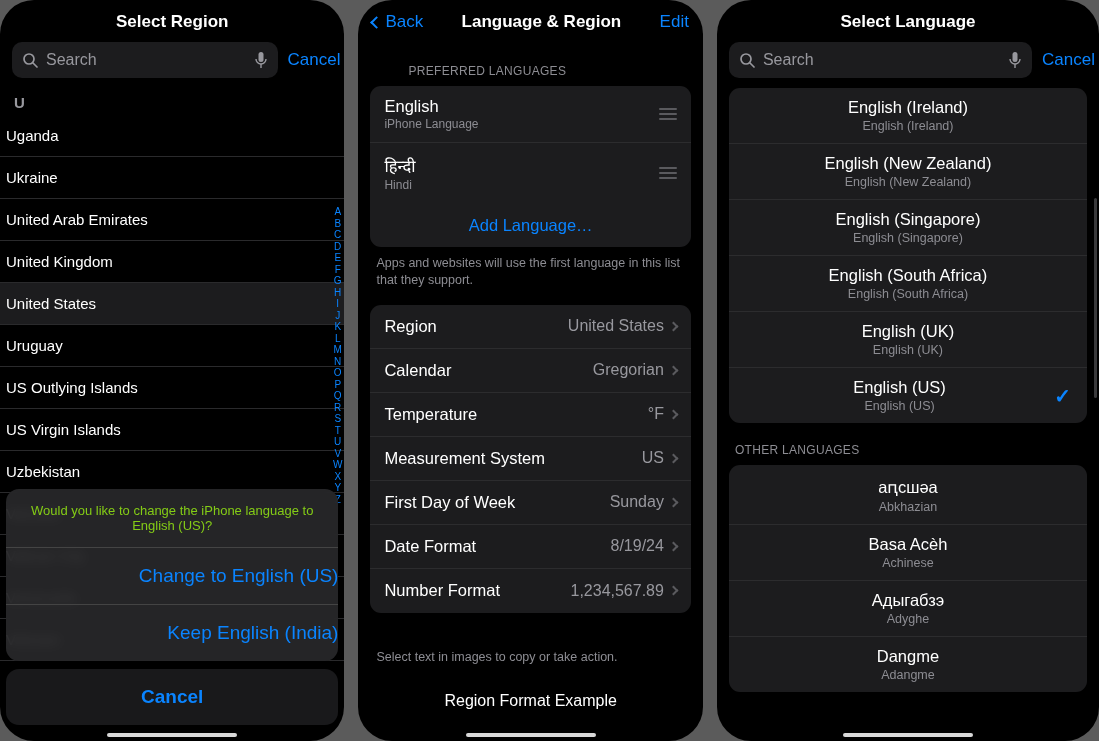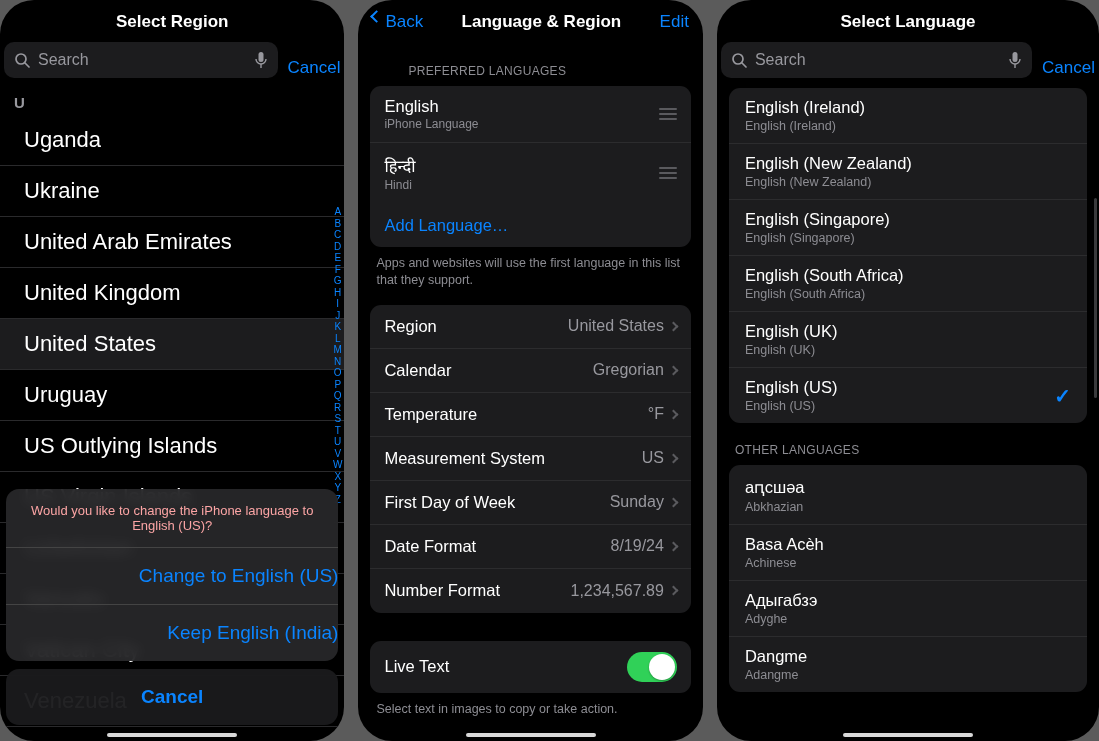--- a/index.html
+++ b/index.html
@@ -5,50 +5,50 @@
   * { box-sizing: border-box; margin: 0; padding: 0; font-family: -apple-system, BlinkMacSystemFont, "Segoe UI", Helvetica, Arial, sans-serif; }
   body { background: #5b5b5b; display: flex; gap: 14px; padding: 0; width: 1099px; height: 741px; overflow: hidden; }
   .phone { position: relative; height: 741px; margin-top: 0; background: #000; border-radius: 34px; overflow: hidden; display: flex; flex-direction: column; color: #fff; }
   .phone1 { width: 357px; }
   .phone2 { width: 357px; }
   .phone3 { width: 396px; }
 
   
   .nav-header { display: flex; align-items: center; justify-content: space-between; padding: 12px 14px 10px; font-size: 17px; }
   .nav-title { flex: 1; text-align: center; font-weight: 600; font-size: 17px; }
-  .nav-left { color: #0a84ff; display: flex; align-items: flex-start; }
+  .nav-left { color: #0a84ff; display: flex; align-items: center; }
   .nav-right { color: #0a84ff; }
   .chev-left { display: inline-block; width: 9px; height: 9px; border-left: 2.5px solid #0a84ff; border-bottom: 2.5px solid #0a84ff; transform: rotate(45deg); margin-right: 4px; }
 
   
-  .search-row { display: flex; align-items: flex-end; padding: 0 4px 10px; gap: 10px; }
+  .search-row { display: flex; align-items: center; padding: 0 4px 10px; gap: 10px; margin-left: 8px; }
   .search-box { flex: 1; background: #1c1c1e; border-radius: 10px; height: 36px; display: flex; align-items: center; padding: 0 10px; color: #98989e; }
   .search-box input { flex: 1; background: transparent; border: none; outline: none; color: #fff; font-size: 16px; padding-left: 8px; }
   .search-box input::placeholder { color: #98989e; }
   .mic-icon, .mag-icon { color: #98989e; }
   .cancel-link { color: #0a84ff; font-size: 17px; }
 
   
   .list-scroll { flex: 1; overflow: hidden; position: relative; }
   .section-letter { color: #98989e; font-size: 15px; font-weight: 600; padding: 6px 14px 4px; }
-  .region-item { padding: 12px 24px; font-size: 22px; border-bottom: 0.5px solid #2a2a2c; }
+  .region-item { padding: 12px 6px; font-size: 15px; border-bottom: 0.5px solid #2a2a2c; }
   .region-item.selected { background: #1c1c1e; }
   .index-rail { position: absolute; right: 2px; top: 118px; display: flex; flex-direction: column; align-items: center; gap: 0; font-size: 10px; color: #0a84ff; line-height: 1.15; }
   .action-sheet { position: absolute; left: 6px; right: 6px; bottom: 16px; }
   .sheet-group { background: rgba(40,40,42,0.92); border-radius: 13px; overflow: hidden; margin-bottom: 8px; backdrop-filter: blur(6px); }
-  .sheet-msg { text-align: center; color: #fca5a5; font-size: 13px; padding: 14px 10px; }
+  .sheet-msg { text-align: center; color: #84cc16; font-size: 13px; padding: 14px 10px; }
   .sheet-btn { text-align: right; color: #0a84ff; font-size: 19px; padding: 17px 0; border-top: 0.5px solid #444; }
   .sheet-cancel { background: rgba(26,26,28,0.96); border-radius: 13px; text-align: center; color: #0a84ff; font-weight: 600; font-size: 19px; padding: 17px 0; }
   .home-ind { position: absolute; bottom: 4px; left: 50%; transform: translateX(-50%); width: 130px; height: 4px; background: #fff; border-radius: 3px; opacity: 0.85; }
 
   
   .p2-scroll { flex: 1; overflow: hidden; padding: 0 12px; }
   .group-header { text-transform: uppercase; color: #8d8d93; font-size: 12px; padding: 22px 6px 8px; letter-spacing: 0.3px; margin-left: 32px; }
   .group { background: #1c1c1e; border-radius: 11px; overflow: hidden; }
-  .row { display: flex; align-items: center; padding: 11px 14px; border-bottom: 0.5px solid #2c2c2e; min-height: 44px; }
+  .row { display: flex; align-items: center; padding: 11px 14px; border-bottom: 0.5px solid #2c2c2e; min-height: 44px; justify-content: center; }
   .row:last-child { border-bottom: none; }
   .row-main { flex: 1; display: flex; flex-direction: column; }
   .row-title { font-size: 16.5px; }
   .row-sub { font-size: 12px; color: #8d8d93; margin-top: 1px; }
   .row-value { color: #98989e; font-size: 16px; margin-right: 6px; }
   .chev-right { display: inline-block; width: 7px; height: 7px; border-right: 2px solid #5a5a5e; border-top: 2px solid #5a5a5e; transform: rotate(45deg); }
   .drag-handle { color: #5a5a5e; font-size: 18px; letter-spacing: -1px; }
   .drag-handle .hl { display: block; width: 18px; height: 2px; background: #5a5a5e; margin: 3px 0; border-radius: 1px; }
   .add-lang { color: #0a84ff; font-size: 16.5px; }
   .footer-text { color: #8d8d93; font-size: 12.5px; padding: 8px 6px 4px; line-height: 1.35; }
@@ -57,21 +57,21 @@
   .region-format-title { text-align:center; color:#fff; font-size:16px; padding:22px 0 0; }
 
   
   .lang-item { padding: 10px 16px; border-bottom: 0.5px solid #2c2c2e; display:flex; align-items:center; }
   .lang-item:last-child { border-bottom: none; }
   .lang-main { flex:1; display:flex; flex-direction:column; }
   .lang-title { font-size: 16.5px; }
   .lang-sub { font-size: 12.5px; color:#8d8d93; margin-top:2px; }
   .check { color:#0a84ff; font-size:20px; font-weight:600; }
   .side-scroll-ind { position:absolute; right:2px; top:110px; width:3px; height:200px; background:#3a3a3c; border-radius:2px; }
-  .p3-list { background:#1c1c1e; border-radius:11px; margin:0 12px; overflow:hidden; }
+  .p3-list { background:#1c1c1e; border-radius:11px; margin:0 12px; overflow:hidden;text-align:center; }
   .p3-section-header { color:#8d8d93; font-size:12px; text-transform:uppercase; padding: 20px 18px 8px; letter-spacing:0.3px; }
   svg { display:block; }
 </style>
 </head>
 <body>
 
 <div class="phone phone1">
   <div class="nav-header">
     <div style="width:40px"></div>
     <div class="nav-title">Select Region</div>
@@ -248,30 +248,20 @@
         <div class="row">
     <div class="row-main">
             <span class="row-title">Number Format</span>
           </div>
     <span class="row-value">1,234,567.89</span>
     <span class="chev-right"></span>
         </div>
       </div>
 
     <div style="height:28px"></div>
-    <div class="group">
-      <div class="row">
-        <div class="row-main">
-            <span class="row-title">Live Text</span>
-          </div>
-        <div class="toggle">
-            <div class="knob"></div>
-          </div>
-      </div>
-    </div>
     <div class="footer-text">Select text in images to copy or take action.</div>
 
     <div class="region-format-title">Region Format Example</div>
   </div>
   <div class="home-ind"></div>
 </div>
 
 <div class="phone phone3">
   <div class="nav-header">
     <div style="width:40px"></div>

